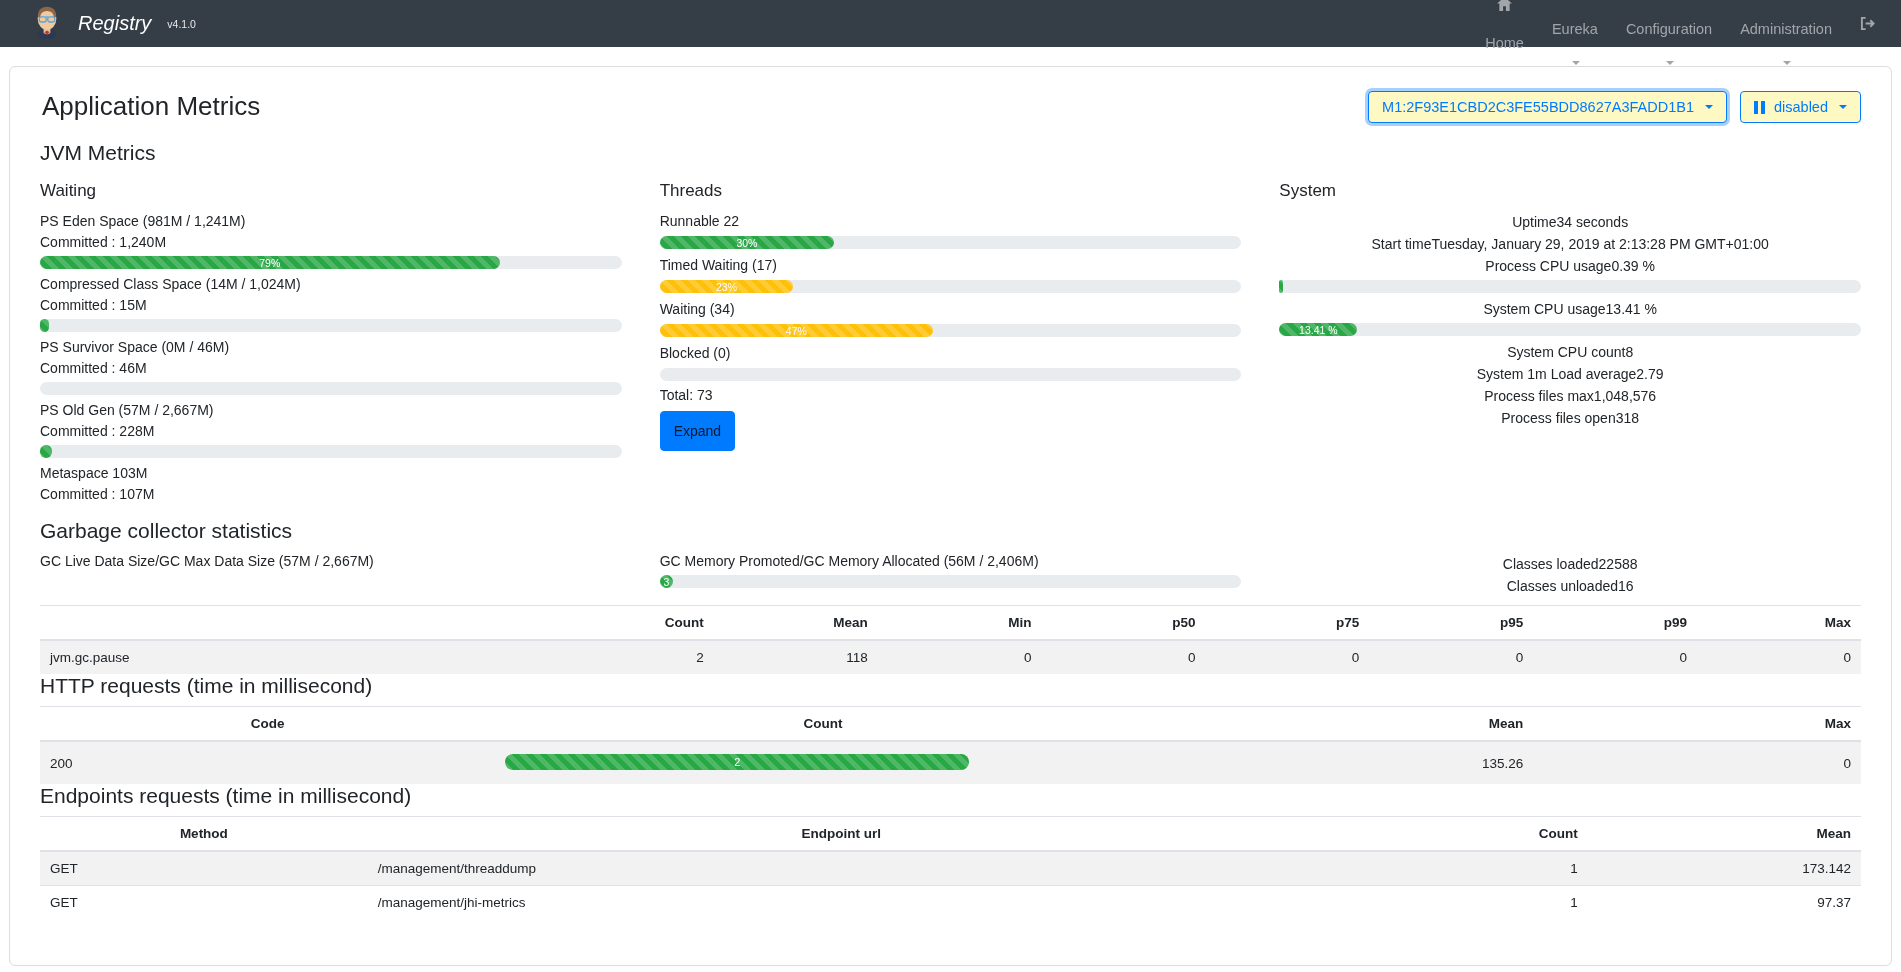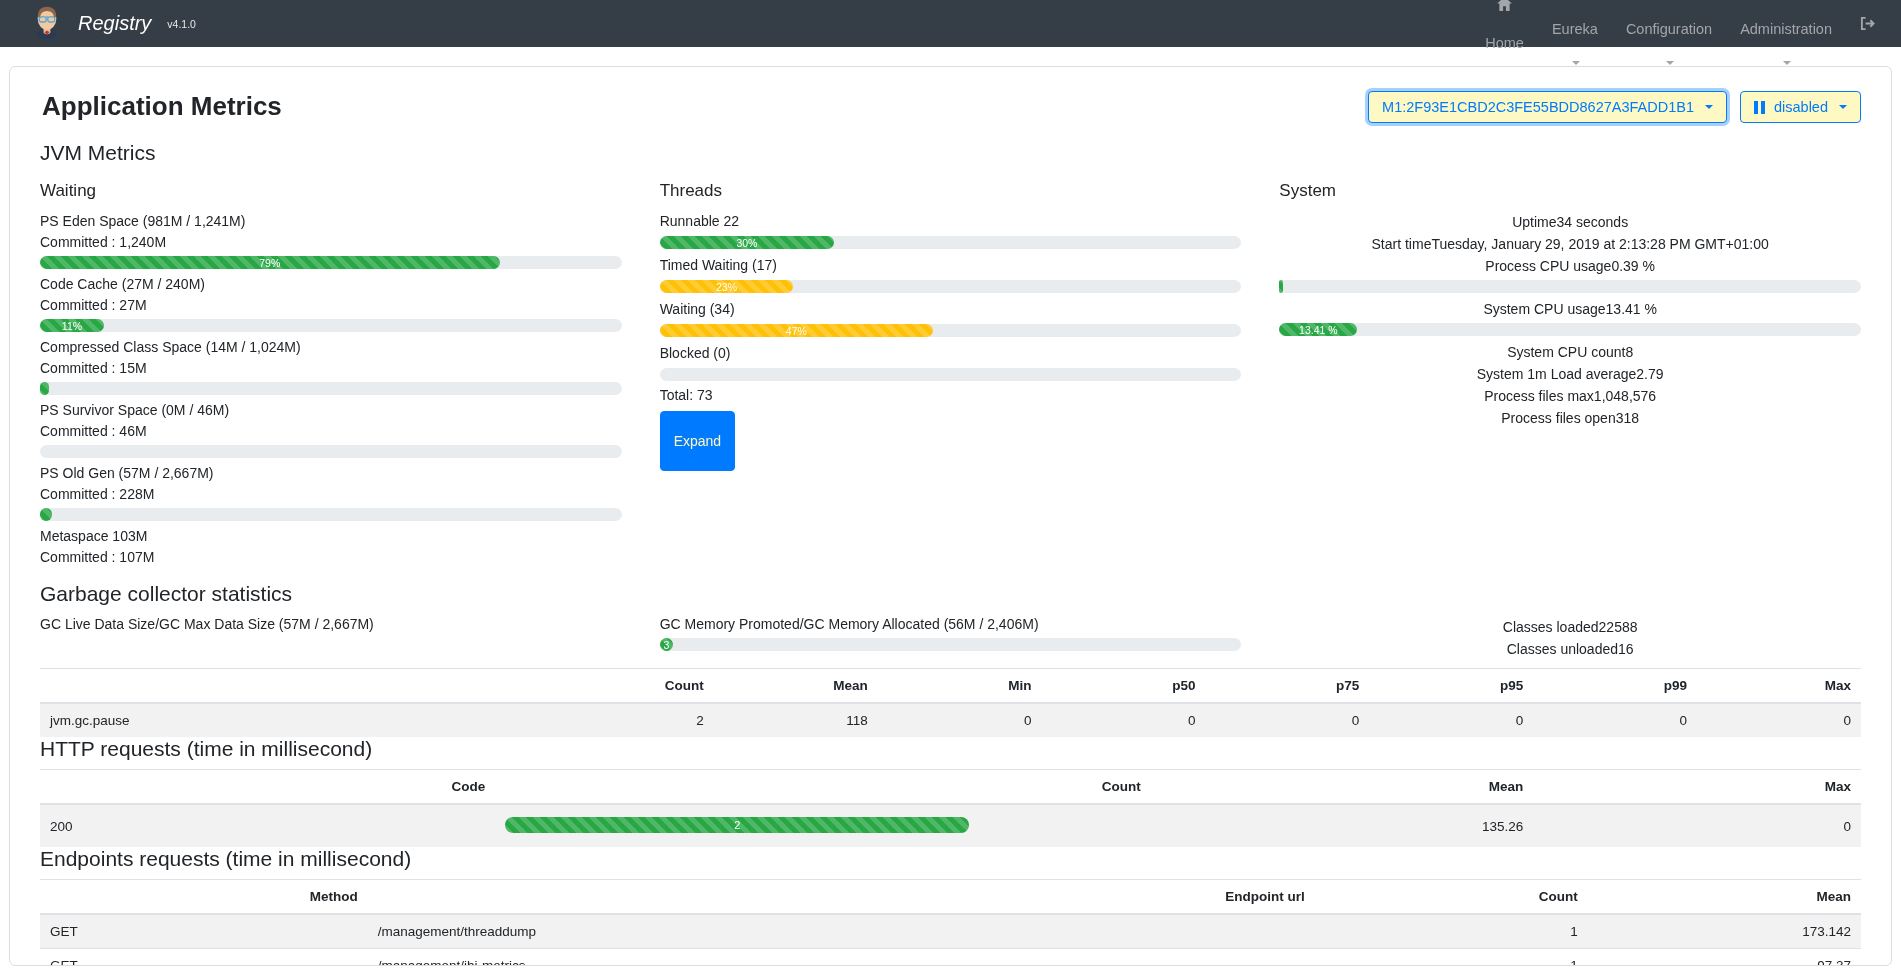--- a/index.html
+++ b/index.html
@@ -28,33 +28,33 @@
     width:0; height:0; border-left:4px solid transparent; border-right:4px solid transparent;
     border-top:4px solid #a2a6ab; margin-left:2px;
   }
   .caret-blue { border-top-color:#007bff; }
   
   .card {
     margin:19px 9px 0 9px; border:1px solid #ddd; border-radius:6px;
     padding:20px 30px 0 30px; height:900px; overflow:hidden; background:#fff;
   }
   .page-header { display:flex; justify-content:space-between; align-items:flex-start; margin-bottom:18px; }
-  .page-title { font-size:26px; font-weight:700; margin:4px 0 0 2px; }
+  .page-title { font-size:26px; font-weight:400; margin:4px 0 0 2px; }
   .header-buttons { display:flex; gap:13px; margin-top:4px; }
   .btn-outline {
     display:flex; align-items:center; gap:9px; background:#fef9c3; color:#007bff;
     border:1px solid #007bff; border-radius:4px; padding:5px 13px; font-size:14.5px;
     font-family:inherit; cursor:pointer; line-height:1.4;
   }
   .btn-focus { box-shadow:0 0 0 3px rgba(0,123,255,.35); border-radius:4px; }
   .pause-icon { display:flex; gap:3px; }
   .pause-icon i { display:block; width:4px; height:13px; background:#007bff; }
   .btn-primary {
-    background:#007bff; color:#fef9c3; border:1px solid #007bff; border-radius:4px;
-    padding:21px 13px; font-size:14px; font-family:inherit; cursor:pointer;
+    background:#007bff; color:#0f172a; border:1px solid #007bff; border-radius:4px;
+    padding:11px 13px; font-size:14px; font-family:inherit; cursor:pointer;
   }
   
   h3.section { font-size:21px; font-weight:500; margin:0 0 8px 0; }
   h4.subsection { font-size:17px; font-weight:500; margin:8px 0 10px 0; }
   .mt { margin-top:20px; }
   
   .row3 { display:grid; grid-template-columns:1fr 1fr 1fr; column-gap:38px; }
   
   .metric-label { font-size:14px; line-height:19px; padding:1px 0; }
   .progress {
@@ -75,21 +75,21 @@
   .bar-orange { background-color:#ffc107; }
   .thread-item { margin-bottom:6px; }
   .thread-item .progress { margin:4px 0 6px 0; }
   .total-line { font-size:14px; margin:6px 0 8px 0; }
   
   .kv-row { display:flex; justify-content:center; font-size:14px; line-height:20px; padding:1px 0; }
   .kv-value { text-align:right; }
   
   table { width:100%; border-collapse:collapse; font-size:13.5px; }
   th, td { padding:9px 10px; border-top:1px solid #dee2e6; }
-  thead th { border-bottom:2px solid #dee2e6; font-weight:bold; text-align:right; }
+  thead th { border-bottom:2px solid #dee2e6; font-weight:bold; text-align:center; }
   .num { text-align:right; }
   tbody tr.striped-row { background:#f2f2f2; }
   .gc-table col.name { width:28%; }
   .gc-table col.n { width:9%; }
   .http-progress { width:73%; height:16px; border-radius:9px; background:#e9ecef; }
   .http-progress .bar-fill { height:16px; border-radius:9px; font-size:11px; }
   .gc-row-margin { margin-top:4px; margin-bottom:8px; }
   .classes-box { padding-top:2px; }
 </style>
 </head>
@@ -201,29 +201,20 @@
       <div class="metric-item">
         <div class="metric-label">PS Eden Space (981M / 1,241M)</div>
         <div class="metric-label">Committed : 1,240M</div>
         <div class="progress">
           <div class="bar-fill bar-green striped" style="width: 79%;">
               <span>79%</span>
             </div>
         </div>
       </div>
       <div class="metric-item">
-        <div class="metric-label">Code Cache (27M / 240M)</div>
-        <div class="metric-label">Committed : 27M</div>
-        <div class="progress">
-          <div class="bar-fill bar-green striped" style="width: 11%;">
-              <span>11%</span>
-            </div>
-        </div>
-      </div>
-      <div class="metric-item">
         <div class="metric-label">Compressed Class Space (14M / 1,024M)</div>
         <div class="metric-label">Committed : 15M</div>
         <div class="progress">
           <div class="bar-fill bar-green striped" style="width: 1.5%;">
               <span></span>
             </div>
         </div>
       </div>
       <div class="metric-item">
         <div class="metric-label">PS Survivor Space (0M / 46M)</div>

